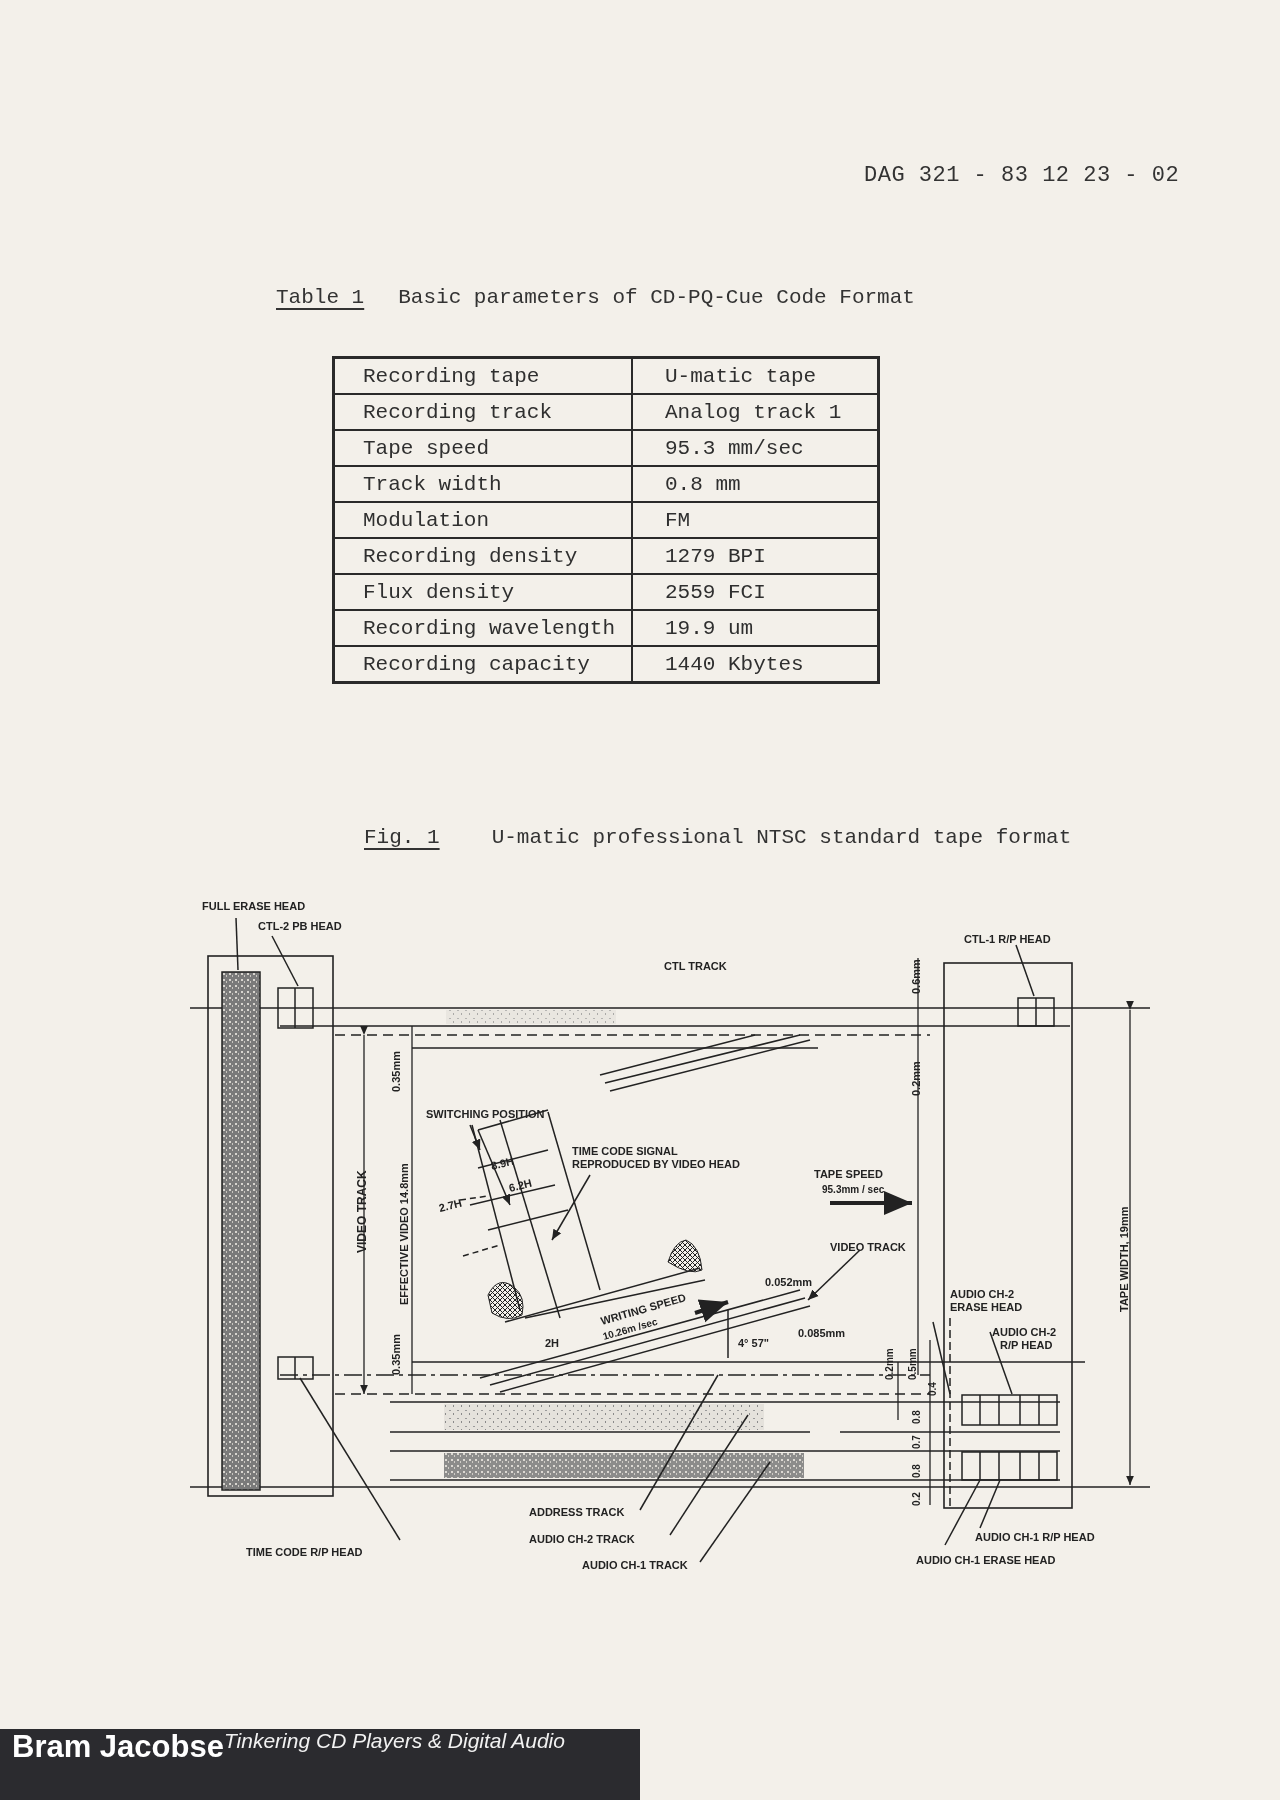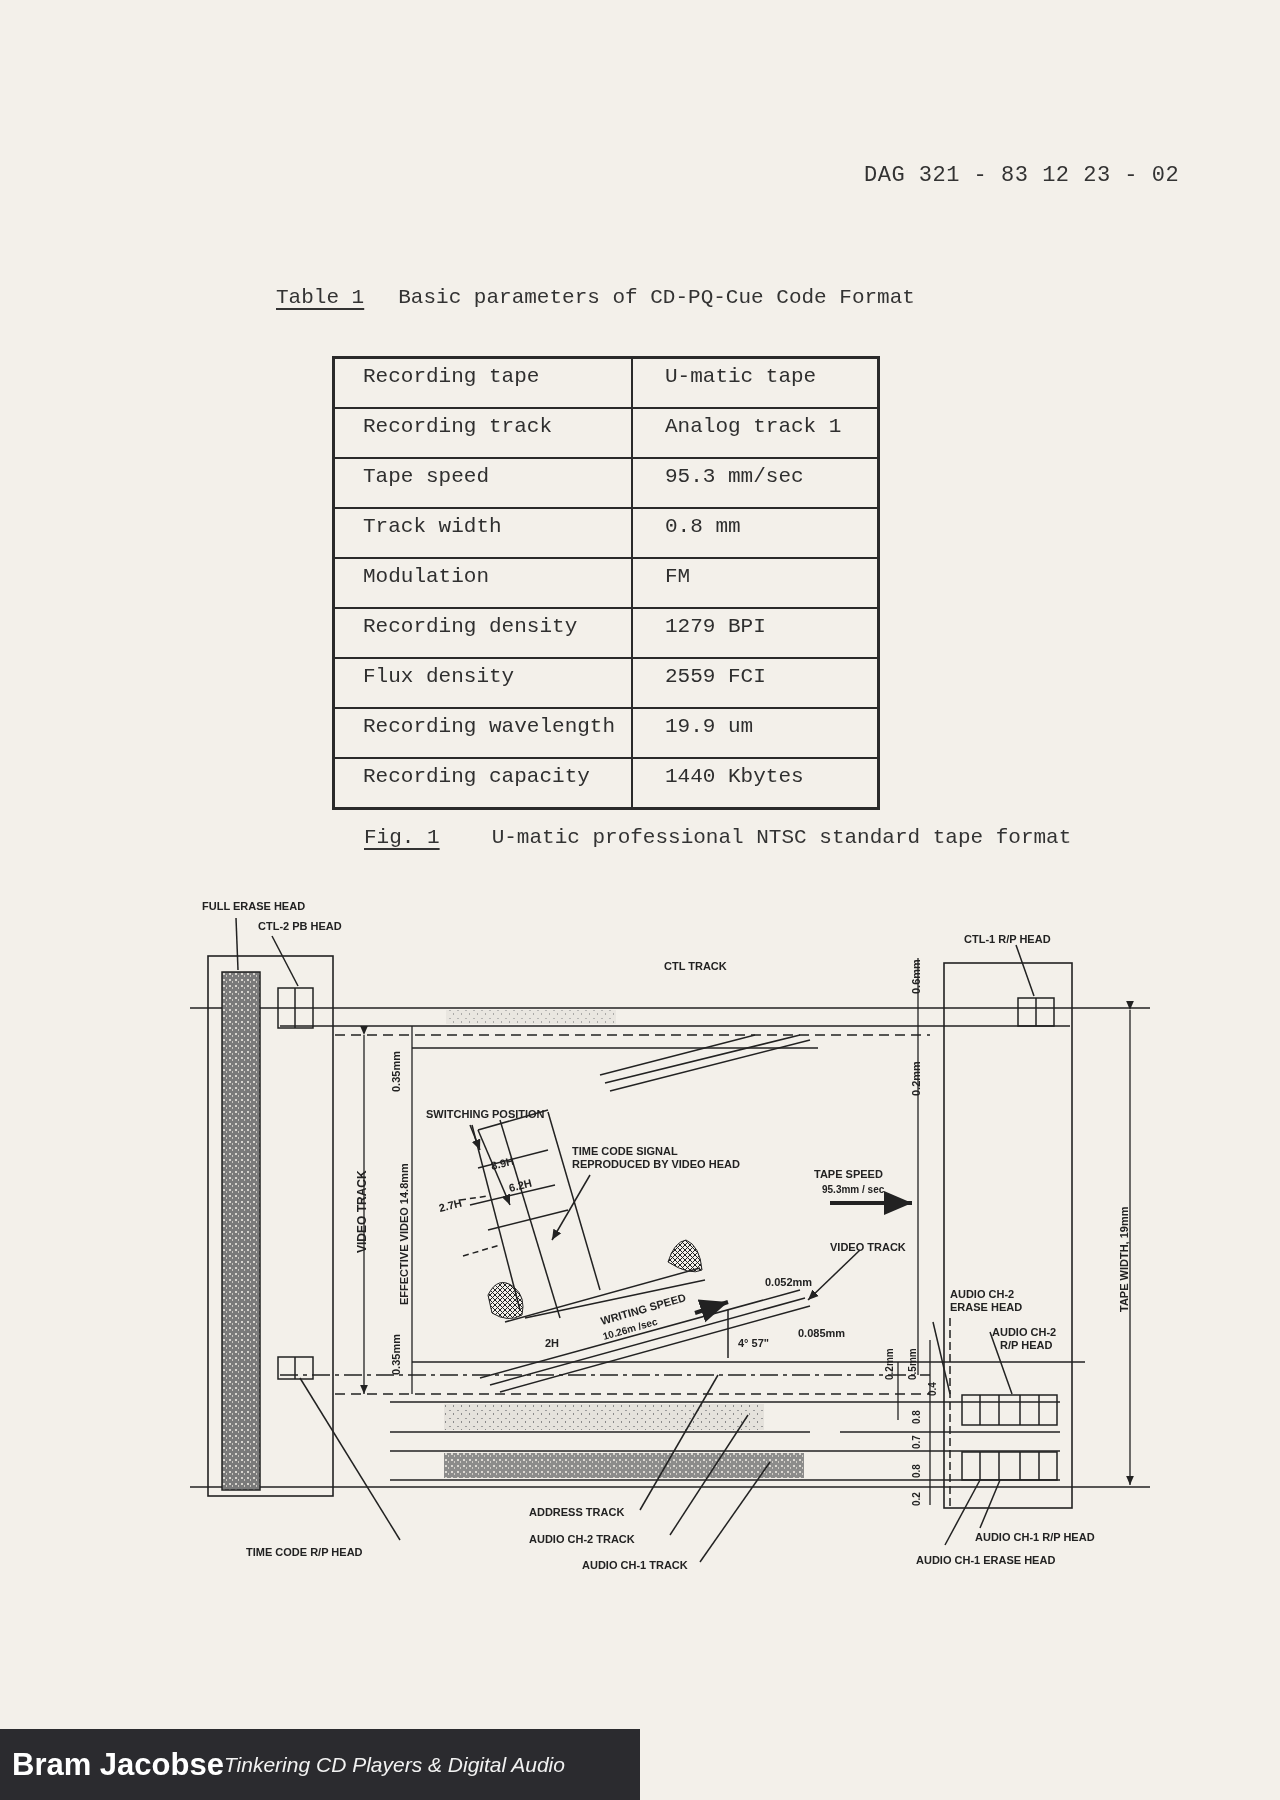--- a/index.html
+++ b/index.html
@@ -19,34 +19,34 @@
   }
   .caption-label { text-decoration:underline; text-underline-offset:5px; text-decoration-thickness:2px; margin-right:34px; }
   .params-table {
     position:absolute; left:332px; top:356px;
     width:548px; border-collapse:collapse;
     border:3px solid #2a2a2a;
     font-size:21px; color:#2f2f2f;
   }
   .params-table td {
     border:2.5px solid #2a2a2a;
-    height:34px; padding:0 0 14px 28px; white-space:nowrap;
+    height:34px; padding:0 0 0 28px; white-space:nowrap;
   }
   .params-table td.val { padding-left:32px; width:212px; }
   .fig-caption {
     position:absolute; left:364px; top:826px;
     font-size:21px; color:#333; white-space:nowrap;
   }
   .fig-caption .caption-label { margin-right:52px; }
   .diagram { position:absolute; left:0; top:0; width:1280px; height:1800px; }
   .diagram text { font-family:"Liberation Sans", "DejaVu Sans", sans-serif; font-weight:bold; fill:#222; }
   .footer-banner {
     position:absolute; left:0; top:1729px; width:640px; height:71px;
     background:#2b2b2f;
-    display:flex; align-items:center;
+    display:flex; 
   }
   .footer-name {
     font-family:"Liberation Sans", "DejaVu Sans", sans-serif;
     font-weight:bold; font-size:31px; color:#fff; margin-left:12px;
   }
   .footer-tagline {
     font-family:"Liberation Sans", "DejaVu Sans", sans-serif;
     font-style:italic; font-size:21px; color:#f2f2f2; margin-left:0;
   }
 </style>

